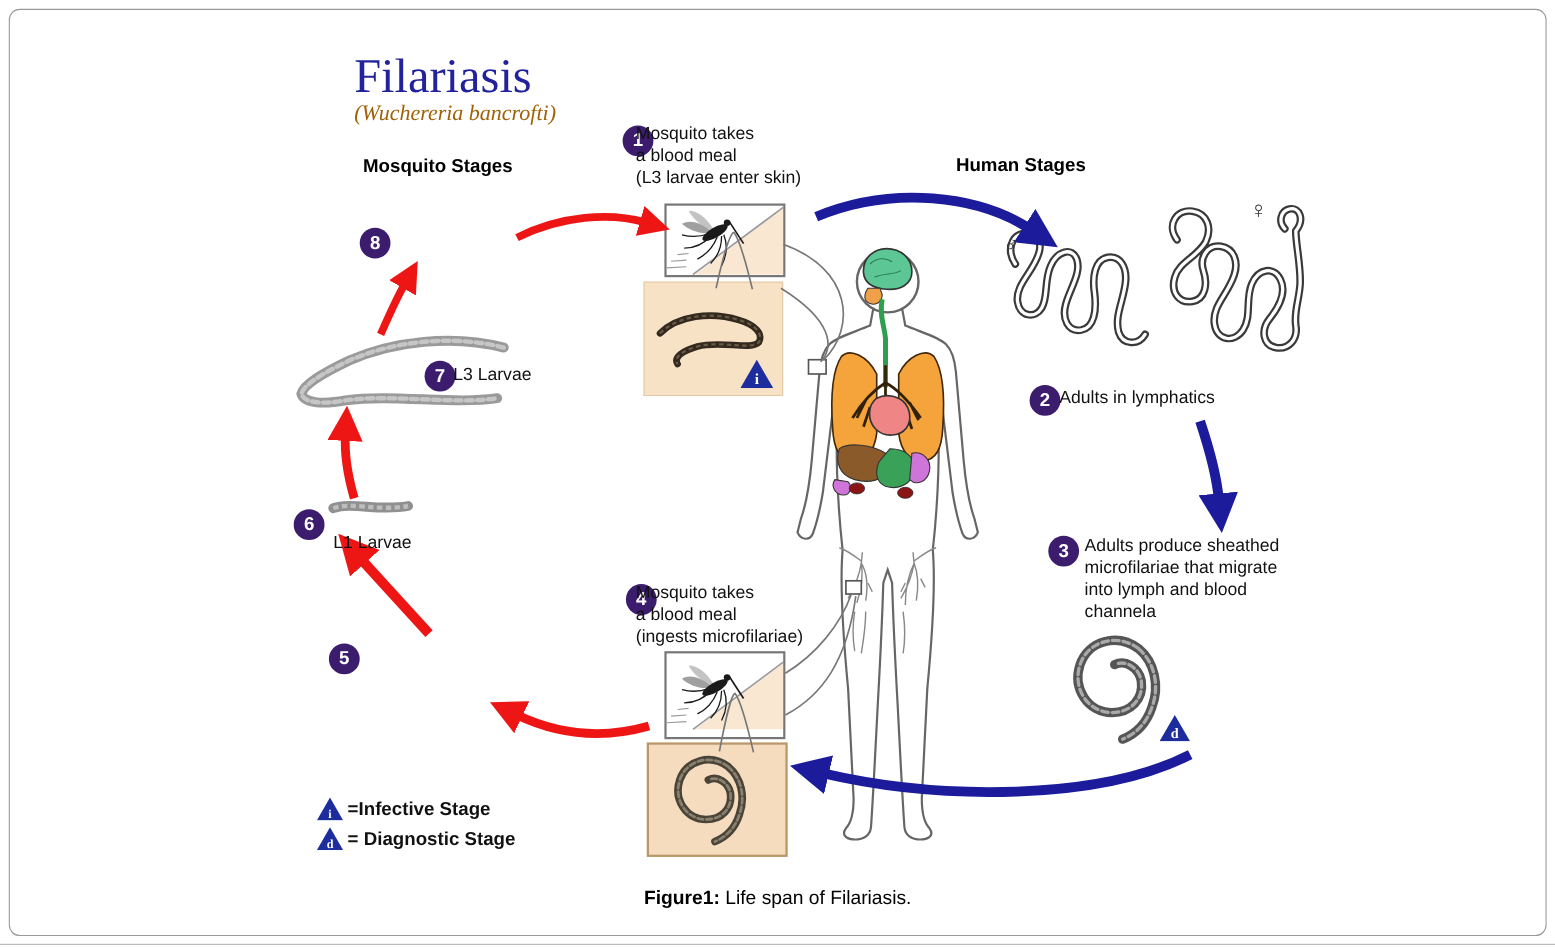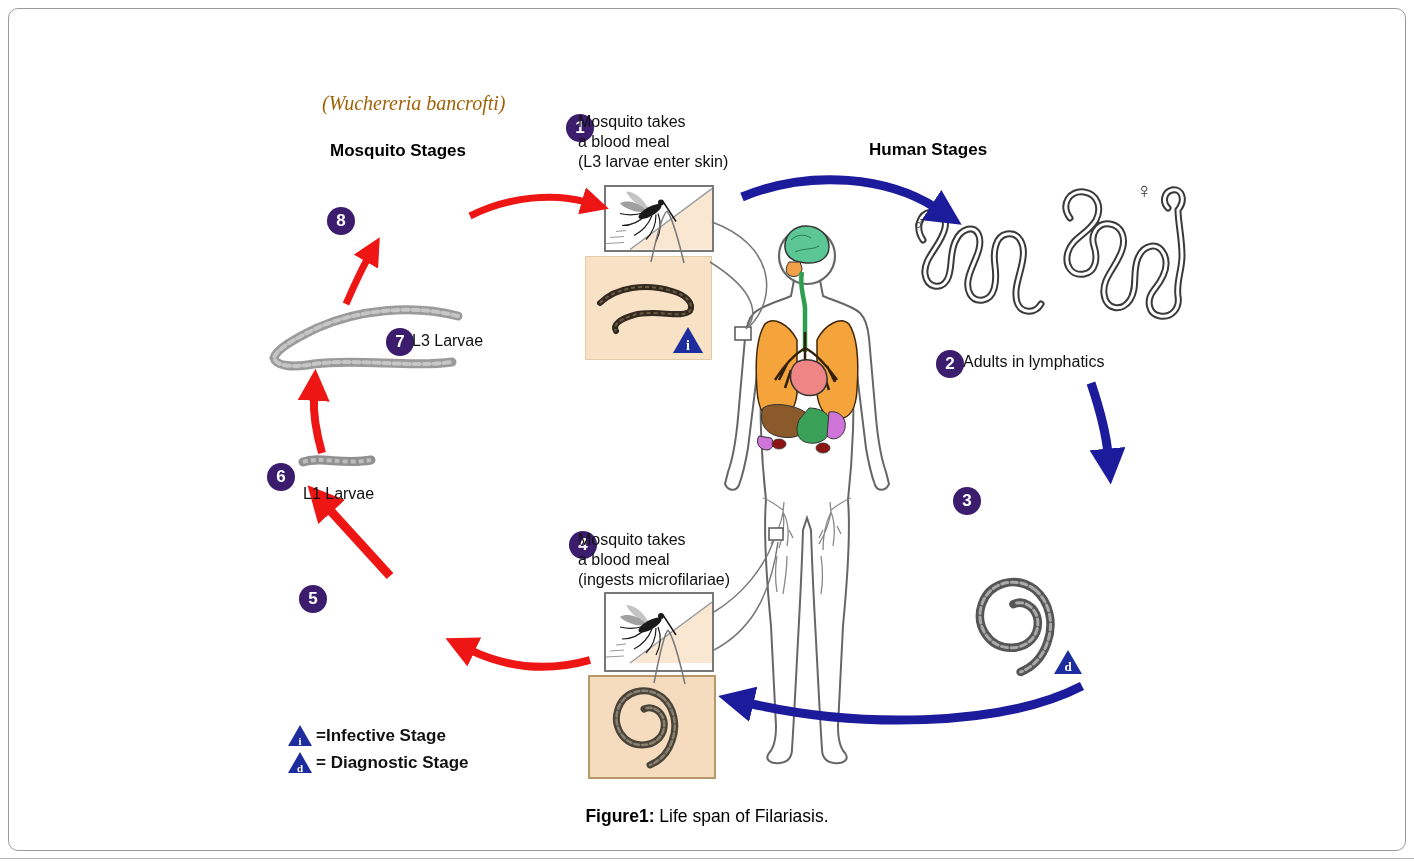--- a/index.html
+++ b/index.html
@@ -64,20 +64,21 @@
         <circle cx="55" cy="15" r="3" fill="#1a1a1a"></circle>
         <path d="M57,14 L70,34" stroke="#1a1a1a" stroke-width="1.5" fill="none"></path>
         <path d="M46,28 C42,38 36,44 28,48 M50,27 C50,38 46,46 40,52 M40,27 C34,34 26,38 16,38 M52,26 C56,36 54,46 50,54 M38,25 C30,28 22,28 14,26" stroke="#1a1a1a" stroke-width="1.2" fill="none"></path>
       </g>
       <path id="curlworm" fill="none" stroke-linecap="round" d="M72,20 C56,8 34,14 28,32 C22,50 34,68 52,68 C66,68 76,58 74,44 C72,34 62,28 54,32 M72,20 C84,30 88,48 82,64 C78,76 70,84 60,88"></path>
       <path id="wormM" fill="none" stroke-linecap="round" d="M28,62 C20,50 24,36 36,34 C46,32 52,40 50,50 C46,68 28,80 30,96 C32,110 46,112 52,102 C58,92 54,78 60,64 C66,50 80,46 84,58 C88,70 78,84 74,98 C70,112 76,124 88,122 C100,120 102,104 100,88 C98,74 100,58 112,56 C124,54 130,66 128,80 C126,96 118,110 122,124 C126,136 140,136 146,126"></path>
       <path id="wormF" fill="none" stroke-linecap="round" d="M175,40 C165,26 175,12 189,14 C203,16 207,30 201,42 C193,56 177,60 173,74 C169,88 177,98 189,96 C201,94 203,80 199,68 C195,56 203,44 215,46 C227,48 231,60 227,72 C221,90 207,100 209,116 C211,132 227,134 235,122 C243,110 237,94 243,80 C249,66 263,64 269,76 C275,88 267,102 259,112 C251,122 253,136 265,138 C277,140 285,130 283,118 C281,104 287,92 287,78 C287,60 283,44 283,32 C291,22 287,10 277,12 C269,14 267,24 273,30"></path>
     </defs>
   </svg>
 
+  <div class="title">Filariasis</div>
   <div class="subtitle">(Wuchereria bancrofti)</div>
   <div class="heading" style="left:330px;top:141px;">Mosquito Stages</div>
   <div class="heading" style="left:869px;top:140px;">Human Stages</div>
 
   <svg class="artsvg" style="left:705px;top:212px;" width="205" height="560" viewBox="0 0 205 560">
     <circle cx="102" cy="44" r="28" stroke="#666" stroke-width="2.2" fill="none"></circle>
     <path d="M80,36 C79,22 90,14 101,14 C114,14 124,23 124,35 C124,46 114,52 101,51 C89,50 81,46 80,36 Z" fill="#5cc794" stroke="#333" stroke-width="1.5"></path>
     <path d="M86,28 C92,22 100,22 106,26 M90,40 C98,36 108,38 114,34" stroke="#2a7a55" stroke-width="1" fill="none"></path>
     <path d="M84,50 C80,56 80,62 86,64 C92,66 97,62 97,56 L95,50 Z" fill="#f0a048" stroke="#333" stroke-width="1"></path>
     <path d="M97,60 C94,74 99,84 100,96 L100,140" stroke="#2f9e4f" stroke-width="4.5" fill="none"></path>
@@ -194,20 +195,24 @@
   <div class="num" style="left:569px;top:531px;">4</div>
   <div class="num" style="left:299px;top:585px;">5</div>
   <div class="num" style="left:267px;top:463px;">6</div>
   <div class="num" style="left:386px;top:328px;">7</div>
   <div class="num" style="left:327px;top:207px;">8</div>
 
   <div class="stage-text center" style="left:578px;top:112px;width:172px;">Mosquito takes
 a blood meal
 (L3 larvae enter skin)</div>
   <div class="stage-text" style="left:963px;top:352px;">Adults in lymphatics</div>
+  <div class="stage-text" style="left:986px;top:487px;">Adults produce sheathed
+microfilariae that migrate
+into lymph and blood
+channela</div>
   <div class="stage-text center" style="left:578px;top:530px;width:172px;">Mosquito takes
 a blood meal
 (ingests microfilariae)</div>
   <div class="stage-text" style="left:303px;top:484px;">L1 Larvae</div>
   <div class="stage-text" style="left:412px;top:331px;">L3 Larvae</div>
 
   <div class="legend">
     <div class="legend-row">
       <span class="tri" style="width:24px;height:21px;">
         <span class="tl" style="font-size:11px;">i</span>

